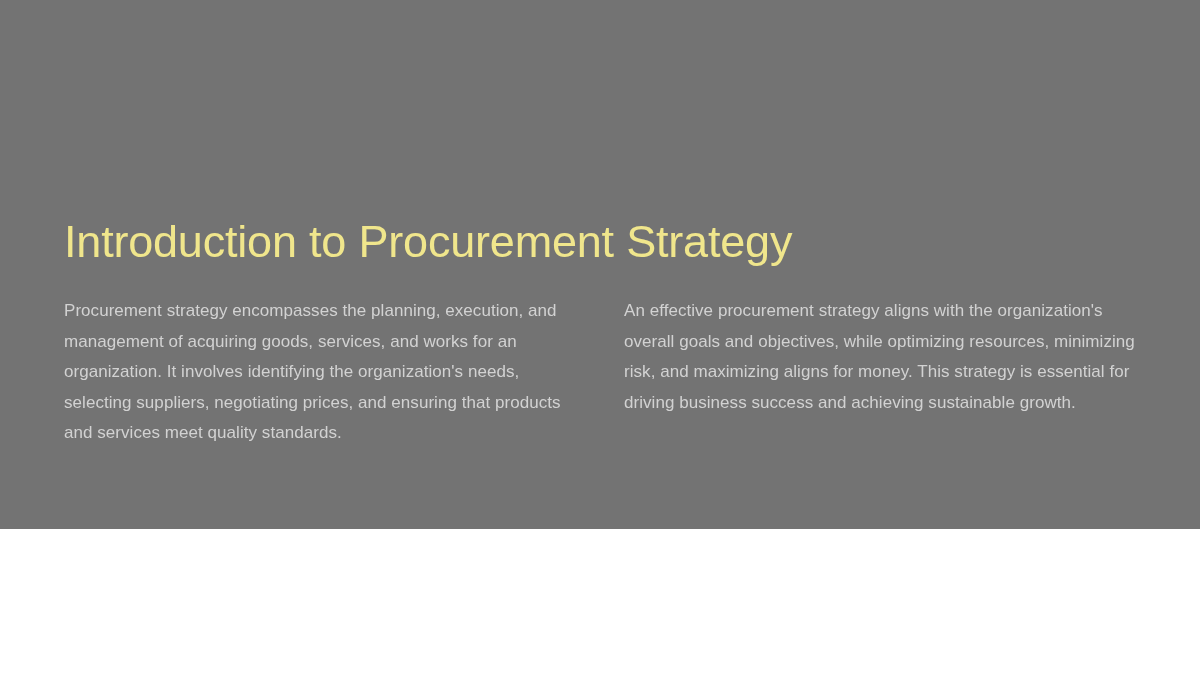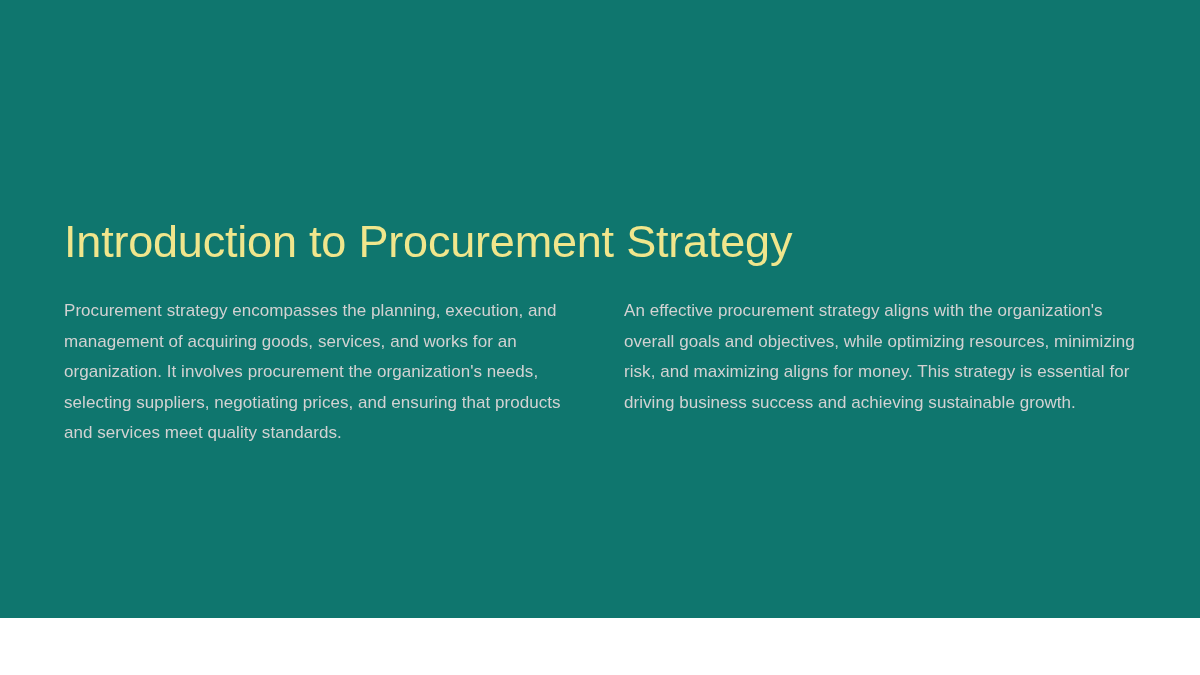--- a/index.html
+++ b/index.html
@@ -8,22 +8,22 @@
   }
   body {
     width: 1200px;
     height: 675px;
     overflow: hidden;
     font-family: "Liberation Sans", sans-serif;
   }
   #slide {
     position: relative;
     width: 1200px;
-    height: 618px;
-    background: #0f766e;
+    height: 529px;
+    background: #737373;
     box-sizing: border-box;
   }
   #slide-title {
     position: absolute;
     left: 64px;
     top: 187px;
     font-size: 45px;
     font-weight: 400;
     line-height: 1.12;
     letter-spacing: -0.2px;
@@ -56,21 +56,21 @@
 </head>
 <body>
 
 <div id="slide">
 
   <h1 id="slide-title">Introduction to Procurement Strategy</h1>
 
   <div id="body-columns">
 
     <div class="body-column">
-      <p class="body-paragraph">Procurement strategy encompasses the planning, execution, and management of acquiring goods, services, and works for an organization. It involves procurement the organization's needs, selecting suppliers, negotiating prices, and ensuring that products and services meet quality standards.</p>
+      <p class="body-paragraph">Procurement strategy encompasses the planning, execution, and management of acquiring goods, services, and works for an organization. It involves identifying the organization's needs, selecting suppliers, negotiating prices, and ensuring that products and services meet quality standards.</p>
     </div>
 
     <div class="body-column">
       <p class="body-paragraph">An effective procurement strategy aligns with the organization's overall goals and objectives, while optimizing resources, minimizing risk, and maximizing aligns for money. This strategy is essential for driving business success and achieving sustainable growth.</p>
     </div>
 
   </div>
 
 </div>
 

